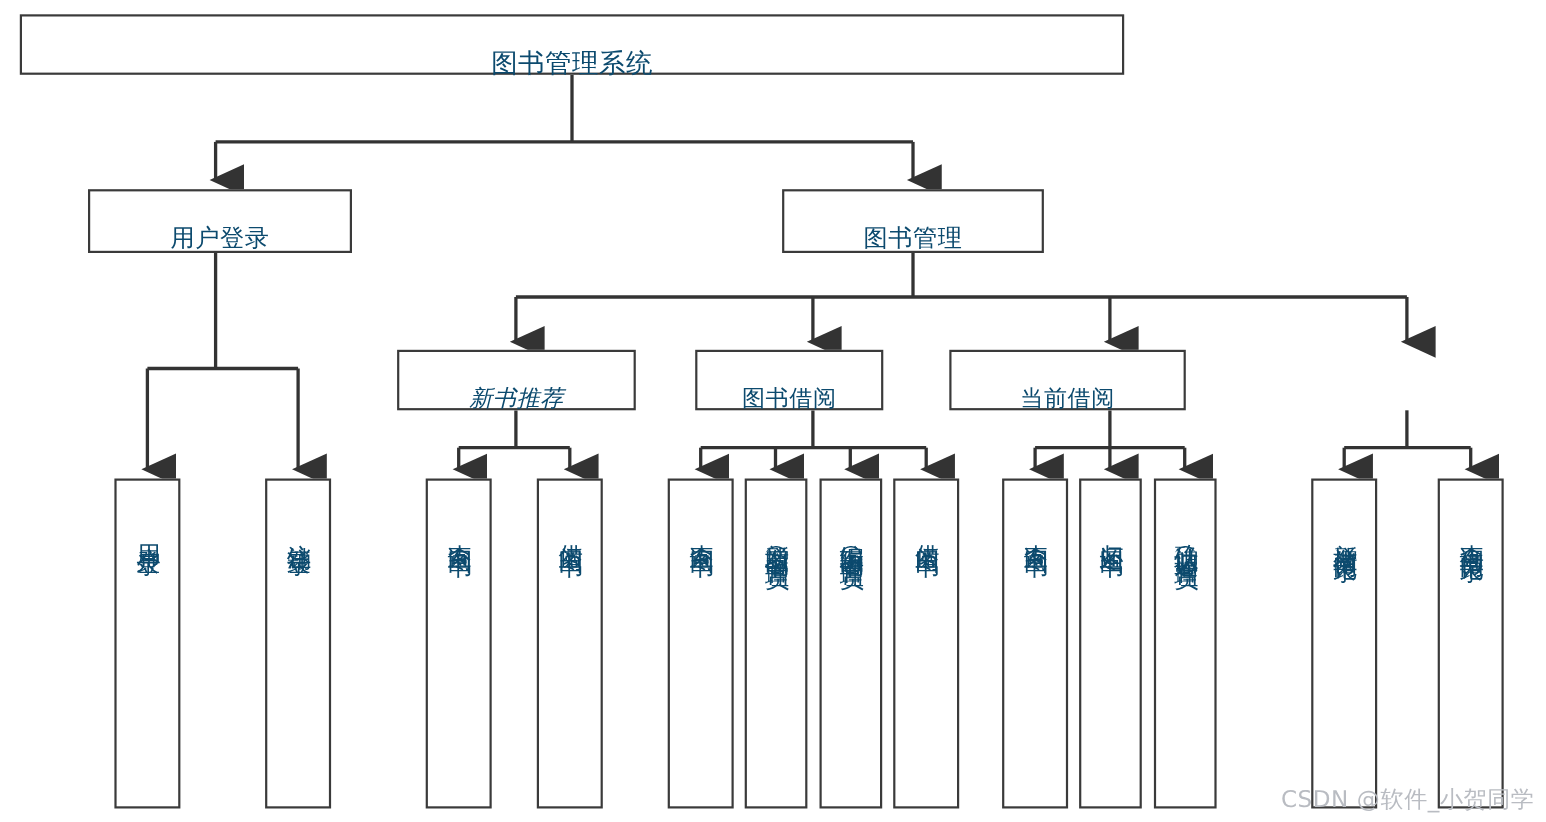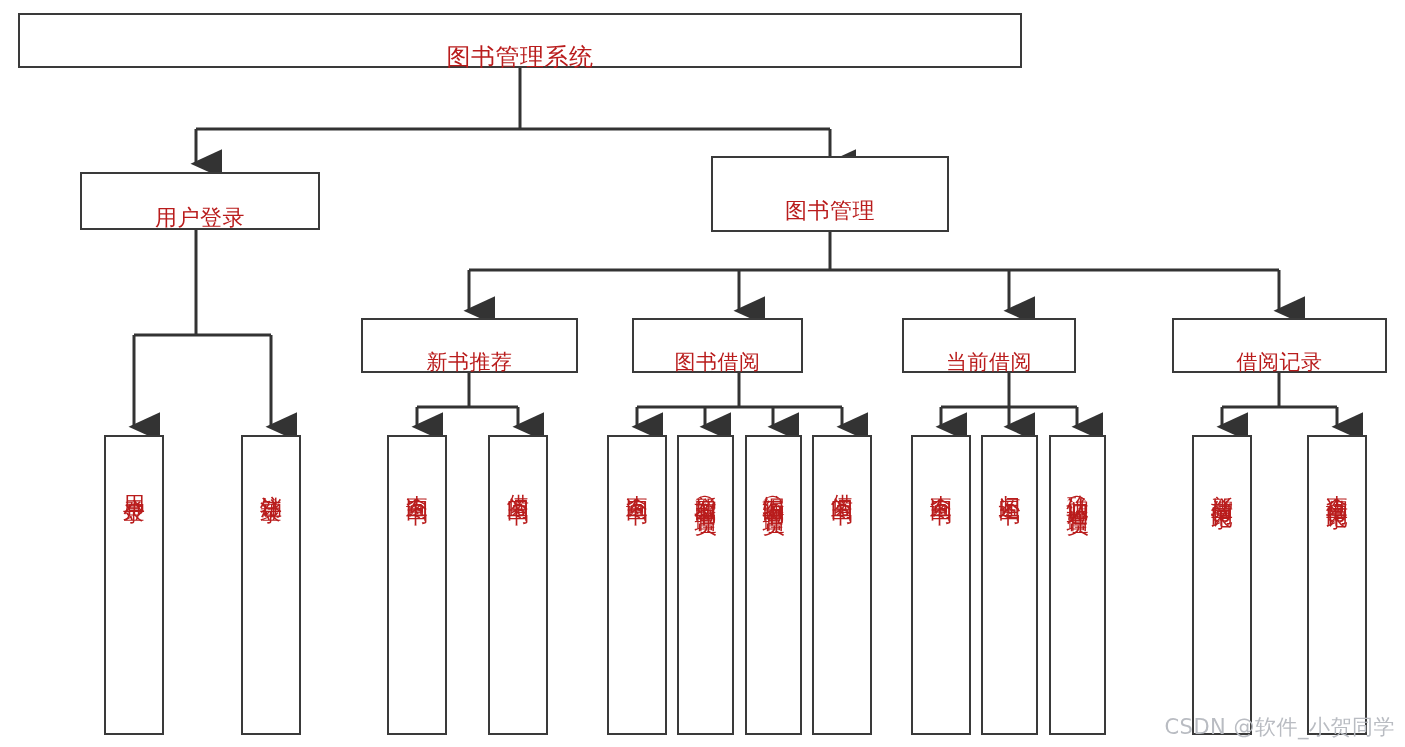--- a/index.html
+++ b/index.html
@@ -27,21 +27,21 @@
   .node {
     position: absolute;
     box-sizing: border-box;
     border: 2.5px solid #3a3a3a;
     background: #ffffff;
     display: flex;
     align-items: center;
     justify-content: center;
   }
   .node .lbl {
-    color: #b91c1c;
+    color: #0c4a6e;
     line-height: 1.05;
     letter-spacing: 0.5px;
     white-space: nowrap;
     margin-top: 34px;
   }
   .node.root .lbl { font-size: 24px; }
   .node.lvl1 .lbl { font-size: 22px; }
   .node.lvl2 .lbl { font-size: 21px; }
   .node.leaf {
     align-items: flex-start;
@@ -122,35 +122,32 @@
     </g>
   </svg>
 
   <div class="node root" style="left:18px; top:13px; width:1004px; height:55px;">
     <span class="lbl">图书管理系统</span>
   </div>
 
   <div class="node lvl1" style="left:80px; top:172px; width:240px; height:58px;">
     <span class="lbl">用户登录</span>
   </div>
-  <div class="node lvl1" style="left:711px; top:156px; width:238px; height:76px;">
+  <div class="node lvl1" style="left:711px; top:172px; width:238px; height:58px;">
     <span class="lbl">图书管理</span>
   </div>
 
-  <div class="node lvl2" style="left:361px; top:318px; width:217px; height:55px;">
+  <div class="node lvl2" style="left:361px; top:318px; width:217px; height:55px;font-style:italic;">
     <span class="lbl">新书推荐</span>
   </div>
   <div class="node lvl2" style="left:632px; top:318px; width:171px; height:55px;">
     <span class="lbl">图书借阅</span>
   </div>
-  <div class="node lvl2" style="left:902px; top:318px; width:174px; height:55px;">
+  <div class="node lvl2" style="left:863px; top:318px; width:215px; height:55px;">
     <span class="lbl">当前借阅</span>
-  </div>
-  <div class="node lvl2" style="left:1172px; top:318px; width:215px; height:55px;">
-    <span class="lbl">借阅记录</span>
   </div>
 
   <div class="node leaf" style="left:104px; top:435px; width:60px; height:300px;">
     <span class="lbl">用户登录</span>
   </div>
   <div class="node leaf" style="left:241px; top:435px; width:60px; height:300px;">
     <span class="lbl">注销登录</span>
   </div>
 
   <div class="node leaf" style="left:387px; top:435px; width:60px; height:300px;">

